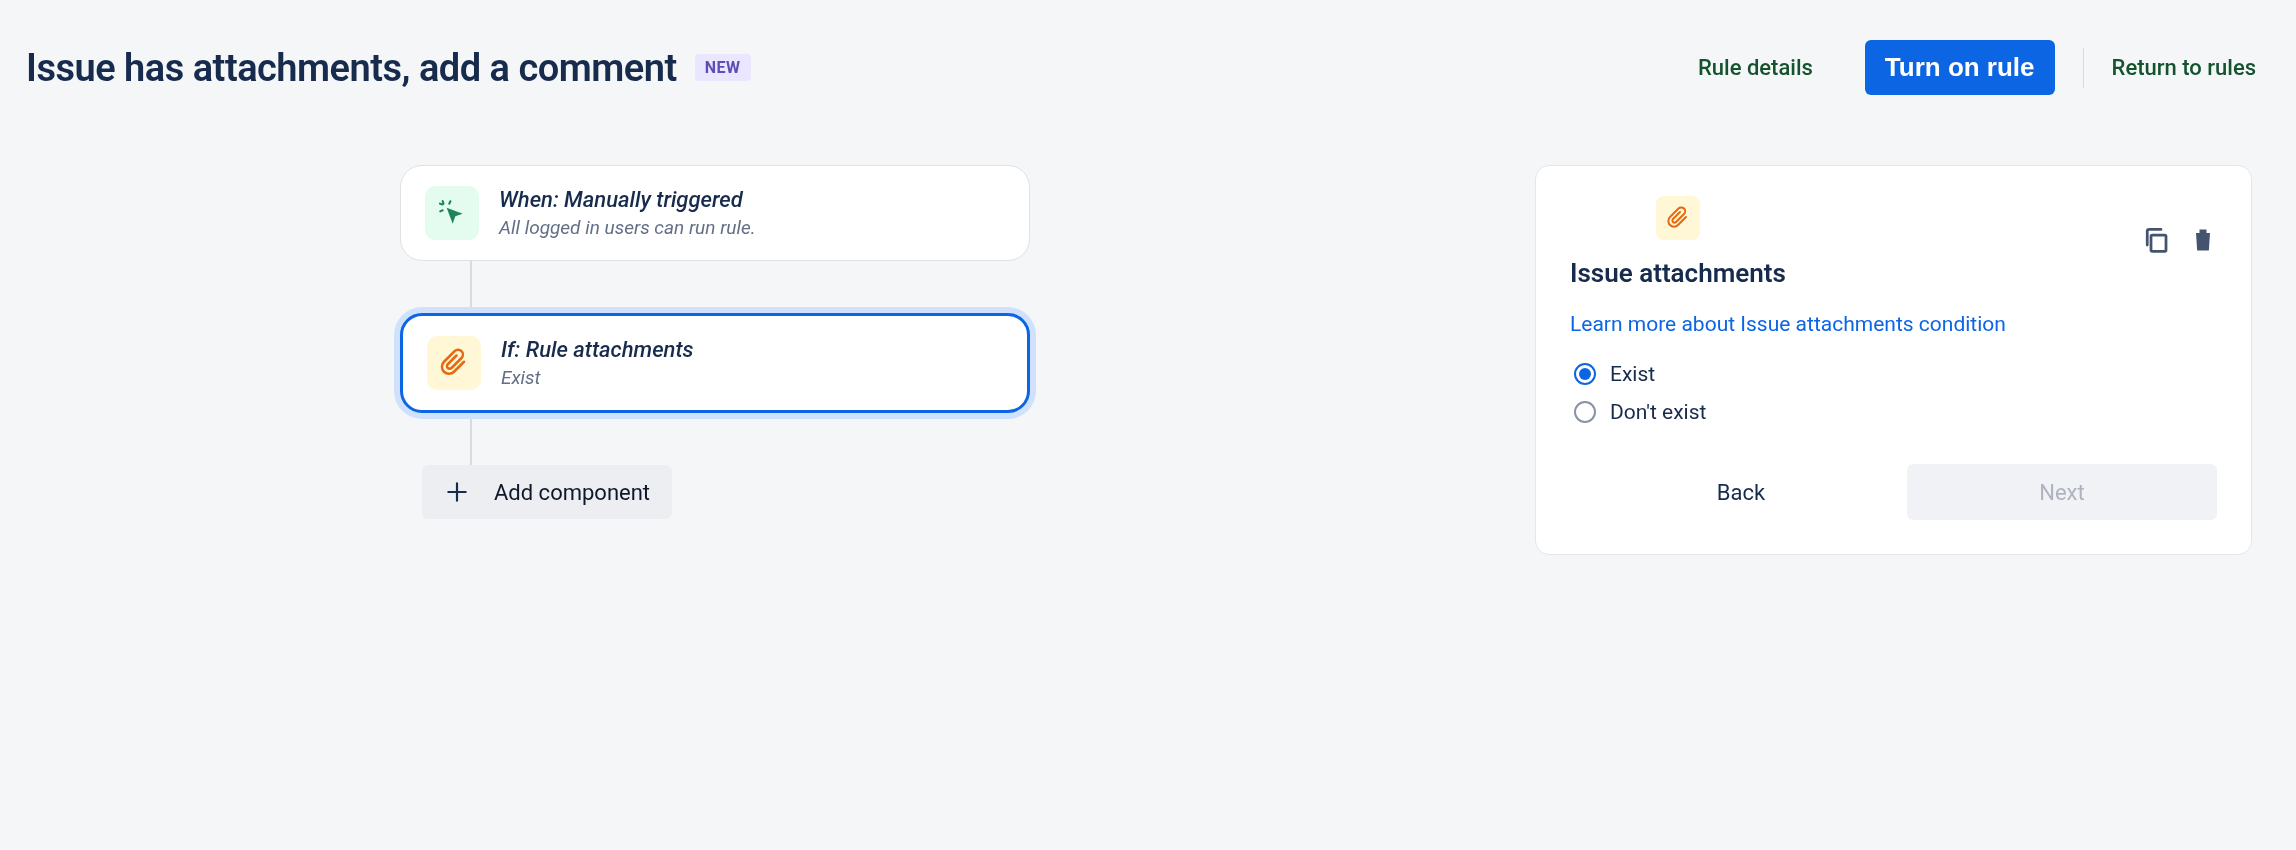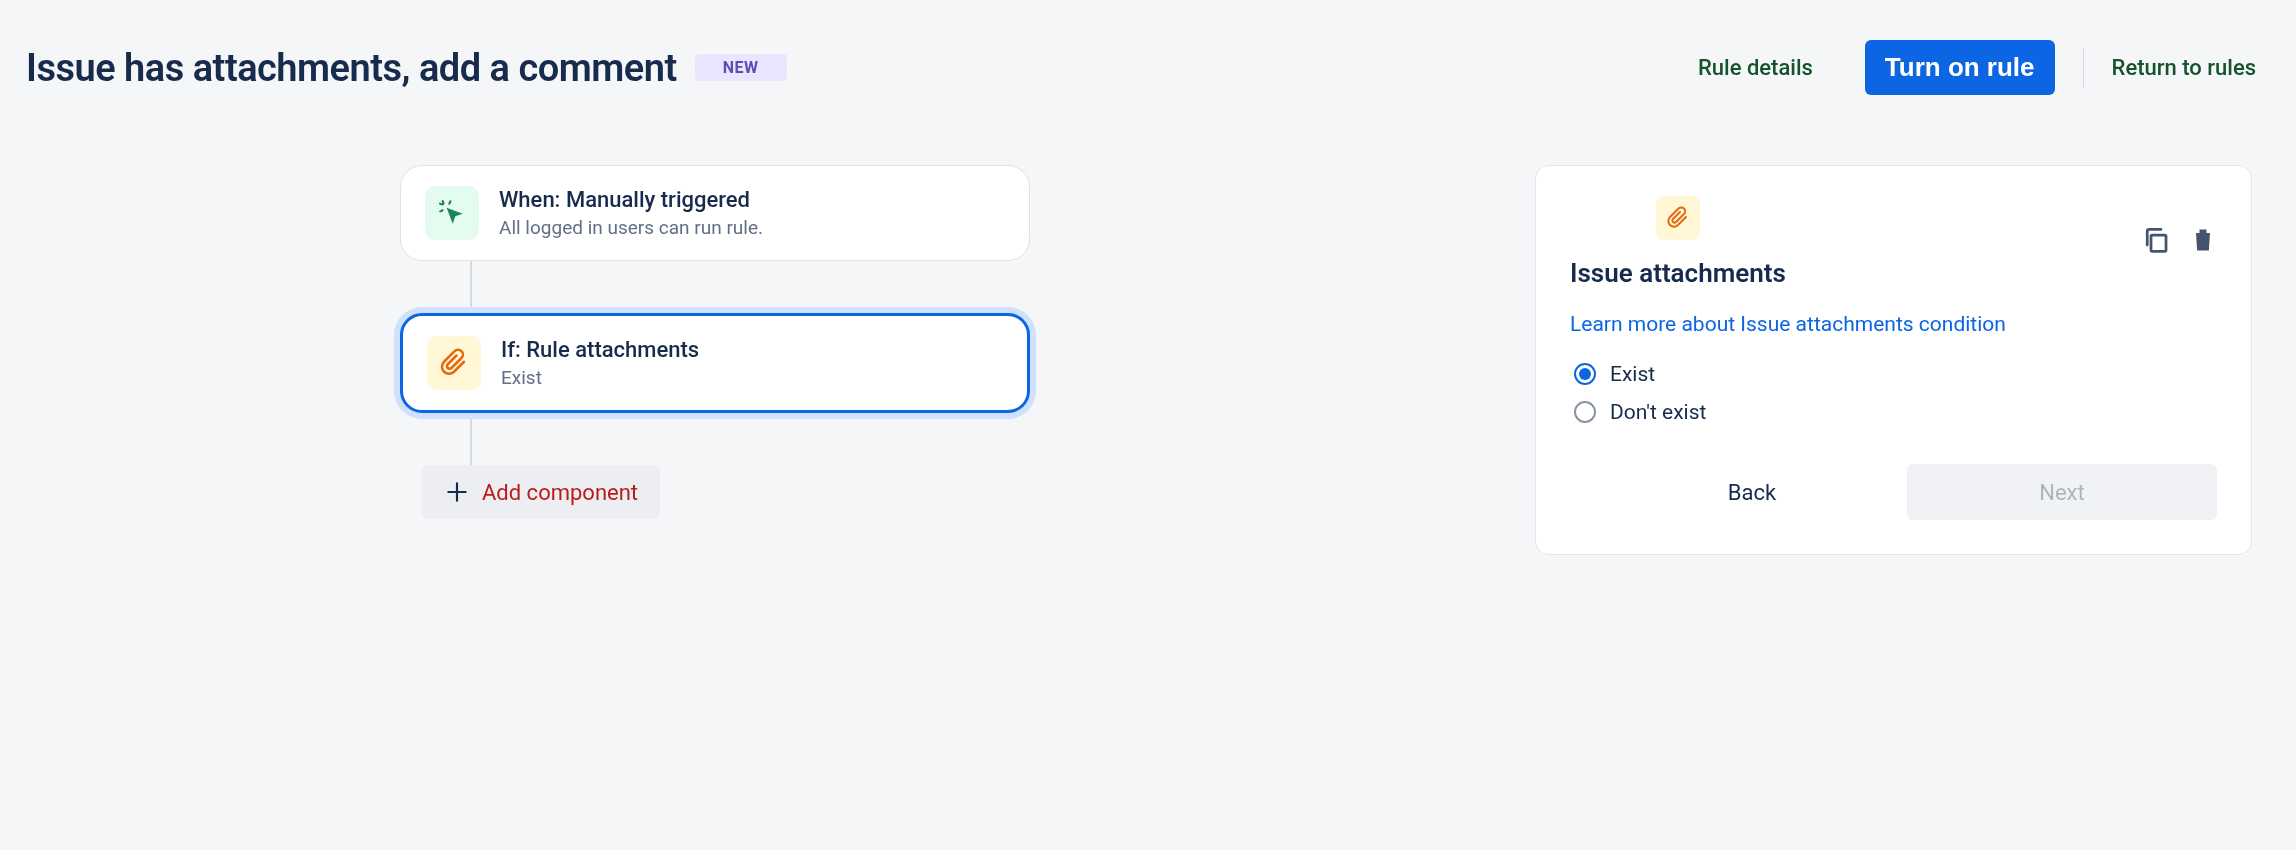--- a/index.html
+++ b/index.html
@@ -30,21 +30,21 @@
     font-size: 38px;
     font-weight: 600;
     color: #172B4D;
     letter-spacing: -0.5px;
   }
   .badge-new {
     background: #EAE6FF;
     color: #5E4DB2;
     font-size: 16px;
     font-weight: 700;
-    padding: 4px 28px;
+    padding: 4px 10px;
     border-radius: 4px;
     letter-spacing: 0.5px;
   }
   .header-actions {
     display: flex;
     align-items: center;
     gap: 28px;
   }
   .hdr-link {
     font-size: 22px;
@@ -102,41 +102,41 @@
     width: 54px;
     height: 54px;
     border-radius: 10px;
     display: flex;
     align-items: center;
     justify-content: center;
     flex-shrink: 0;
   }
   .icon-green { background: #E3FCEF; }
   .icon-yellow { background: #FFF7D6; }
-  .card-text { display: flex; flex-direction: column; gap: 4px; }
+  .card-text { display: flex; flex-direction: column; gap: 4px; font-style: italic; }
   .card-title { font-size: 22px; font-weight: 500; color: #172B4D; }
   .card-sub { font-size: 19px; color: #626F86; }
   .connector {
     width: 2px;
     height: 52px;
     background: #d7dbe0;
     margin-left: 70px;
   }
   .add-component {
     display: inline-flex;
     align-items: center;
-    gap: 12px;
+    gap: 24px;
     background: #eceef1;
     padding: 14px 22px;
     border-radius: 6px;
     margin-left: 22px;
     cursor: pointer;
     font-size: 22px;
     font-weight: 400;
-    color: #b91c1c;
+    color: #0f172a;
   }
   
   .panel {
     width: 717px;
     background: #fff;
     border: 1px solid #e4e6ea;
     border-radius: 14px;
     padding: 30px 34px 34px 34px;
     margin-right: 4px;
   }
@@ -200,21 +200,21 @@
     height: 56px;
     display: flex;
     align-items: center;
     justify-content: center;
     font-size: 22px;
     font-weight: 400;
     border-radius: 6px;
     cursor: pointer;
   }
   .pbtn.back { color: #172B4D; background: transparent; }
-  .pbtn.next { color: #aeb4bf; background: #f1f2f5; cursor: default; }
+  .pbtn.next { color: #aeb4bf; background: #f1f2f5; cursor: default; margin-left: 11px; }
 </style>
 </head>
 <body>
 
 <div class="page">
 
   <div class="header">
     <div class="title-wrap">
       <h1 class="title">Issue has attachments, add a comment</h1>
       <span class="badge-new">NEW</span>

